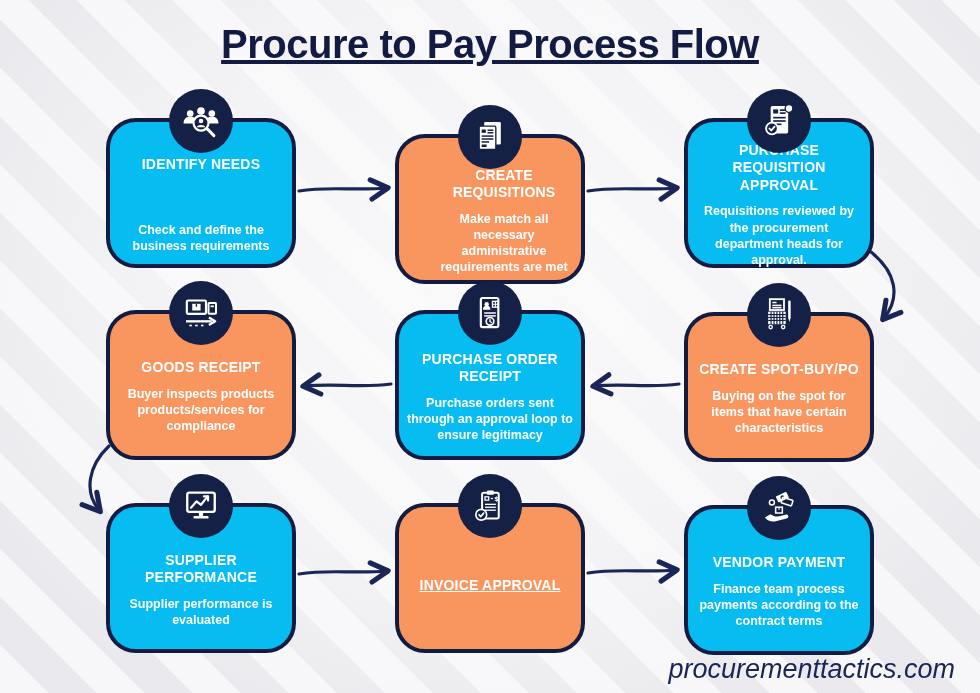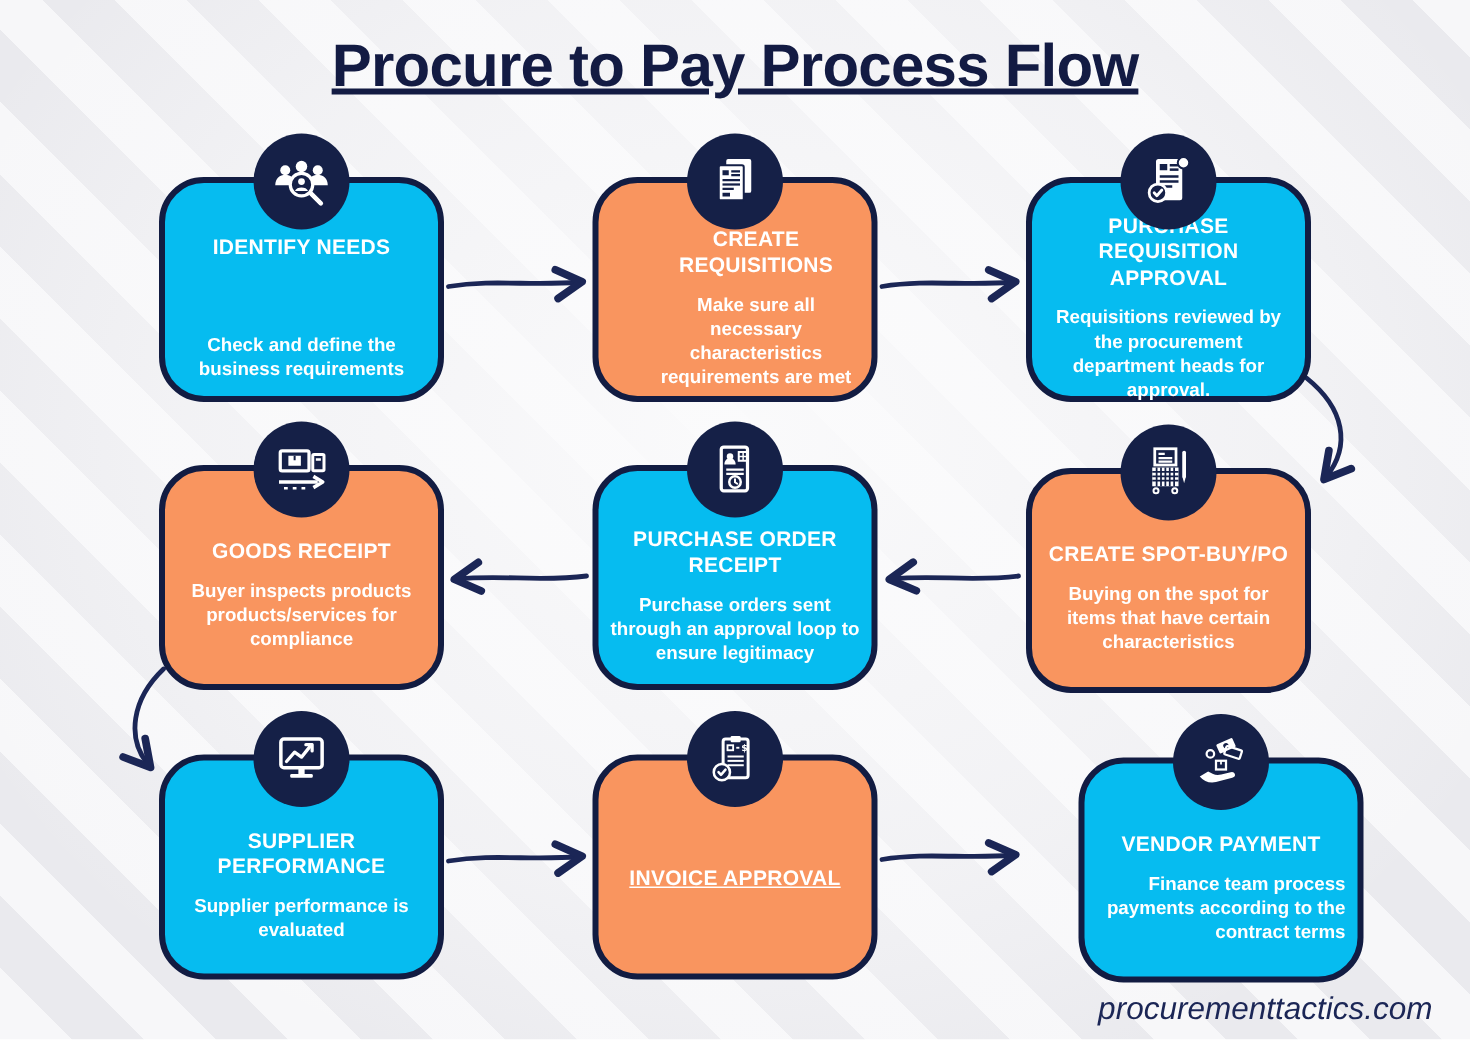--- a/index.html
+++ b/index.html
@@ -28,21 +28,21 @@
   .card p{margin:0;font-size:12.5px;line-height:1.3;font-weight:700;}
   .icon-circle{
     position:absolute;top:-33px;left:50%;margin-left:-32px;
     width:64px;height:64px;border-radius:50%;background:#152047;
     display:flex;align-items:center;justify-content:center;
   }
   .icon-circle svg{width:40px;height:40px;display:block;}
   .arrows{position:absolute;left:0;top:0;width:980px;height:693px;pointer-events:none;}
   .footer-site{
     position:absolute;right:25px;bottom:8px;
-    font-size:21px;font-style:italic;font-weight:500;color:#1b2656;
+    font-size:27px;font-style:italic;font-weight:500;color:#1b2656;
   }
 </style>
 </head>
 <body>
 
 <div class="canvas">
 
   <h1 class="page-title">Procure to Pay Process Flow</h1>
 
   <svg class="arrows" viewBox="0 0 980 693">
@@ -75,36 +75,36 @@
         <circle cx="24" cy="26.5" r="9" fill="#152047" stroke="#fff" stroke-width="2.6"></circle>
         <circle cx="24" cy="24" r="2.7" fill="#fff"></circle>
         <path d="M18.8 31.5c1.2-3.6 9.2-3.6 10.4 0z" fill="#fff"></path>
         <line x1="31.5" y1="33.5" x2="39.5" y2="41.5" stroke="#fff" stroke-width="3.6" stroke-linecap="round"></line>
       </svg>
     </span>
     <h3>IDENTIFY NEEDS</h3>
     <p>Check and define the business requirements</p>
   </div>
 
-  <div class="card orange" style="left:395px;top:118px;padding-left:36px;">
+  <div class="card orange" style="left:395px;top:134px;padding-left:36px;">
     <span class="icon-circle">
       <svg viewBox="0 0 48 48">
         <rect x="17" y="6" width="20" height="27" rx="1.5" fill="#fff"></rect>
         <rect x="11" y="11" width="20" height="28" rx="1.5" fill="#fff" stroke="#152047" stroke-width="1.6"></rect>
         <rect x="14" y="15" width="5" height="4" fill="#152047"></rect>
         <rect x="21" y="15" width="7" height="1.8" fill="#152047"></rect>
         <rect x="21" y="18" width="7" height="1.8" fill="#152047"></rect>
         <rect x="14" y="22" width="14" height="1.8" fill="#152047"></rect>
         <rect x="14" y="25.5" width="14" height="1.8" fill="#152047"></rect>
         <rect x="14" y="29" width="9" height="1.8" fill="#152047"></rect>
         <rect x="14" y="33" width="6" height="3" fill="#152047"></rect>
       </svg>
     </span>
     <h3>CREATE REQUISITIONS</h3>
-    <p>Make sure all necessary characteristics requirements are met</p>
+    <p>Make match all necessary administrative requirements are met</p>
   </div>
 
   <div class="card blue" style="left:684px;top:118px;">
     <span class="icon-circle">
       <svg viewBox="0 0 48 48">
         <rect x="14" y="6" width="21" height="33" rx="2" fill="#fff"></rect>
         <rect x="17" y="10" width="6" height="5" fill="#152047"></rect>
         <rect x="25" y="10" width="7" height="2" fill="#152047"></rect>
         <rect x="25" y="13.5" width="7" height="2" fill="#152047"></rect>
         <rect x="17" y="19" width="15" height="2" fill="#152047"></rect>
@@ -212,21 +212,21 @@
         <line x1="18" y1="22" x2="31" y2="22" stroke="#fff" stroke-width="1.6"></line>
         <line x1="18" y1="25.5" x2="31" y2="25.5" stroke="#fff" stroke-width="1.6"></line>
         <line x1="18" y1="29" x2="31" y2="29" stroke="#fff" stroke-width="1.6"></line>
         <circle cx="13.5" cy="34.5" r="6.5" fill="#152047" stroke="#fff" stroke-width="2"></circle>
         <path d="M10.8 34.5l2 2.2 3.6-4.2" stroke="#fff" stroke-width="2" fill="none" stroke-linecap="round" stroke-linejoin="round"></path>
       </svg>
     </span>
     <h3>INVOICE APPROVAL</h3>
   </div>
 
-  <div class="card blue" style="left:719px;top:505px;text-align:right;">
+  <div class="card blue" style="left:684px;top:505px;">
     <span class="icon-circle">
       <svg viewBox="0 0 48 48">
         <g transform="rotate(-24 28 11)">
           <rect x="21" y="7" width="14" height="8" rx="1" fill="#fff"></rect>
           <circle cx="28" cy="11" r="2.2" fill="#152047"></circle>
         </g>
         <g transform="rotate(18 34 17)">
           <rect x="27" y="13" width="13" height="7" rx="1" fill="none" stroke="#fff" stroke-width="1.8"></rect>
         </g>
         <circle cx="15.5" cy="17.5" r="3" fill="none" stroke="#fff" stroke-width="1.8"></circle>

